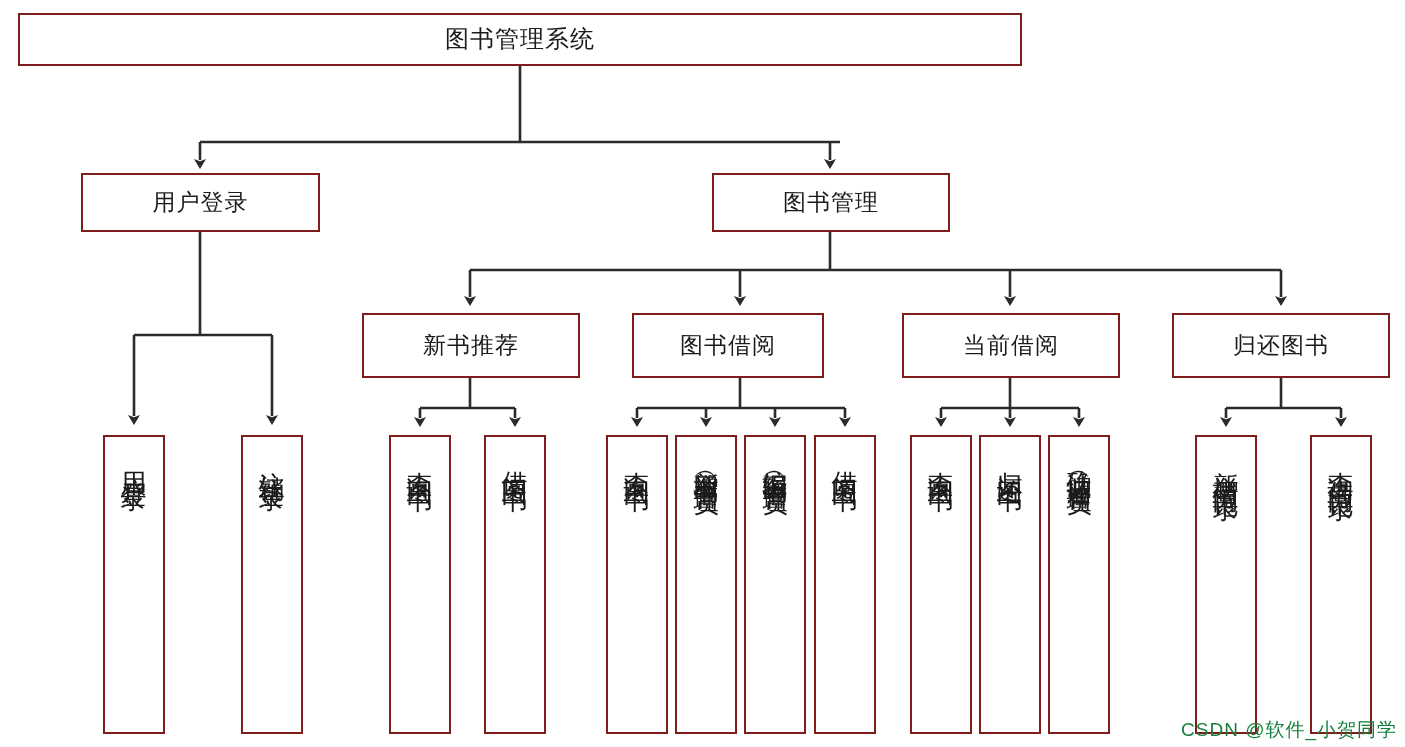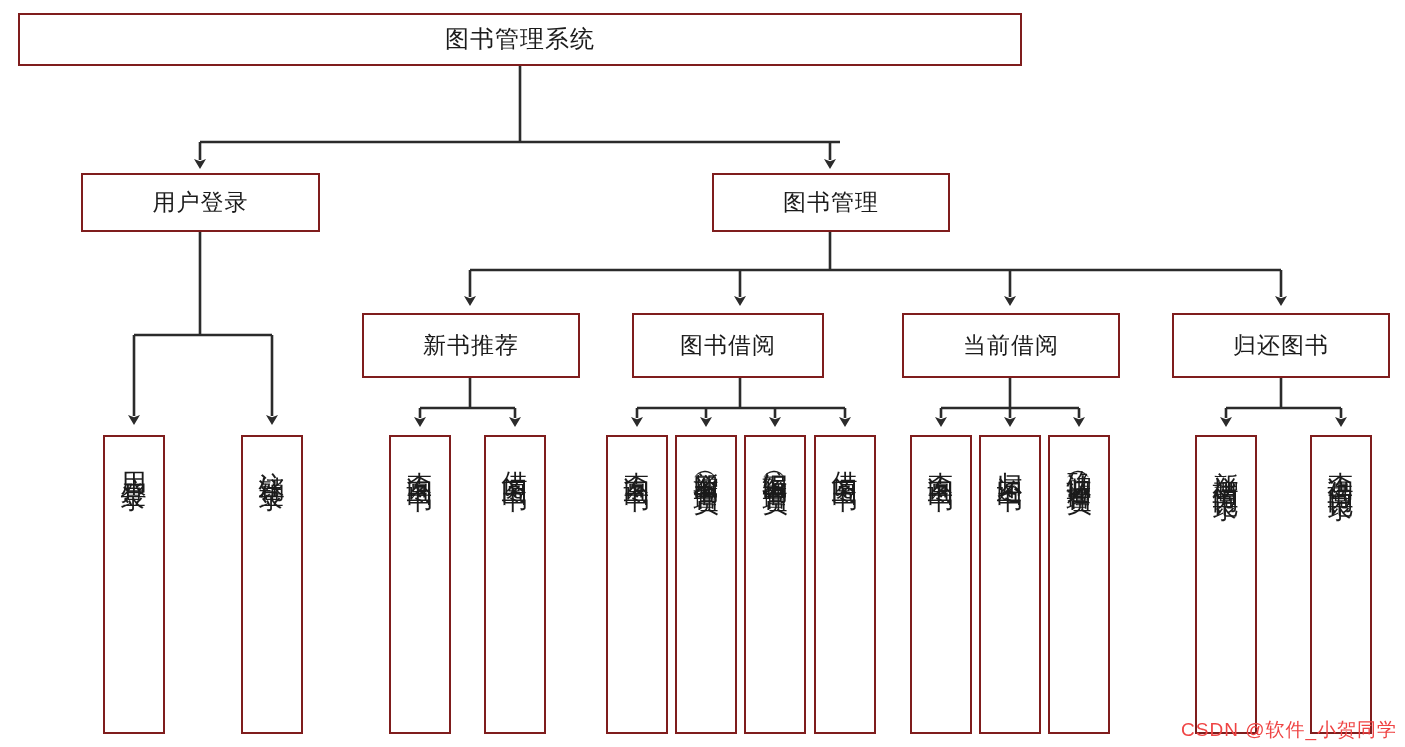--- a/index.html
+++ b/index.html
@@ -43,21 +43,21 @@
     line-height:1;
     white-space:nowrap;
   }
   .node.v.tall .lbl{font-size:25px;letter-spacing:3px;}
 
   .watermark{
     position:absolute;
     right:8px;
     bottom:4px;
     font-size:19px;
-    color:#ef4444;
+    color:#15803d;
     letter-spacing:1px;
     white-space:nowrap;
     pointer-events:none;
   }
 </style>
 </head>
 <body>
 
 <div id="canvas">
 

